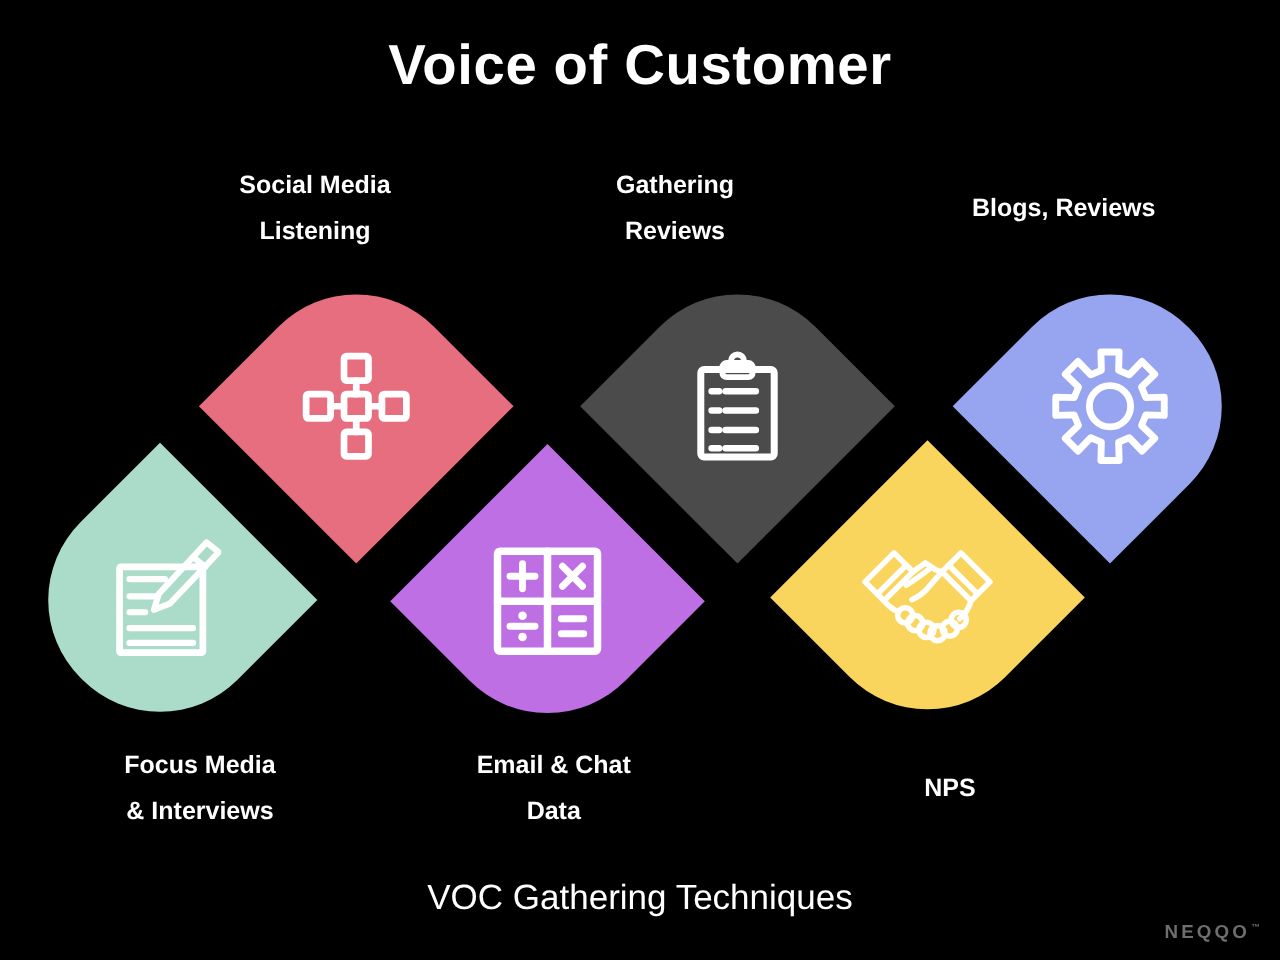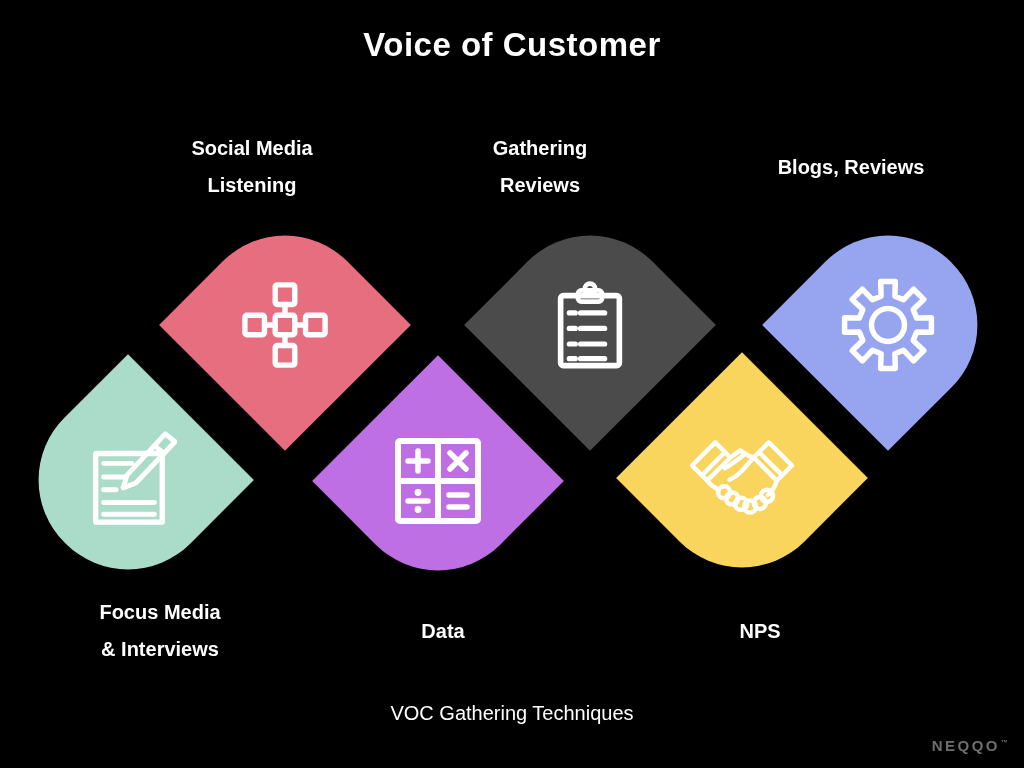--- a/index.html
+++ b/index.html
@@ -1,20 +1,20 @@
 <!DOCTYPE html>
 <html><head>
 <meta charset="utf-8">
 <style>
   html,body{margin:0;padding:0;background:#000;}
   .canvas{position:relative;width:1024px;height:768px;background:#000;overflow:hidden;
           font-family:"Liberation Sans",sans-serif;}
 
   .title{position:absolute;top:26px;left:0;width:100%;margin:0;text-align:center;
-         color:#fff;font-size:33px;font-weight:800;letter-spacing:.5px;}
+         color:#fff;font-size:45px;font-weight:800;letter-spacing:.5px;}
 
   .label{position:absolute;width:300px;height:78px;display:flex;flex-direction:column;
          align-items:center;justify-content:center;text-align:center;color:#fff;
          font-weight:700;font-size:20px;line-height:37px;}
   .l0{left:102px;top:128px}.l1{left:390px;top:128px}.l2{left:701px;top:128px}
   .l3{left:10px;top:592px}.l4{left:293px;top:592px}.l5{left:610px;top:592px}
 
   .shape{position:absolute;width:178px;height:178px;transform:rotate(45deg);
          display:flex;align-items:center;justify-content:center;}
   .icon{transform:rotate(-45deg);display:flex;align-items:center;justify-content:center;}
@@ -22,21 +22,21 @@
   .s1{left:501px;top:236px;border-top-left-radius:88px;}
   .s2{left:799px;top:236px;border-top-left-radius:88px;border-top-right-radius:88px;}
   .s3{left:39px; top:391px;border-bottom-left-radius:88px;border-bottom-right-radius:88px;}
   .s4{left:349px;top:392px;border-bottom-right-radius:88px;}
   .s5{left:653px;top:389px;border-bottom-right-radius:88px;}
 
   .icon svg{stroke:#ffffff;fill:none;stroke-linecap:round;stroke-linejoin:round;}
   .icon .dotfill{fill:#ffffff;stroke:none;}
 
   .subtitle{position:absolute;top:702px;left:0;width:100%;text-align:center;
-            color:#fff;font-size:20px;font-weight:400;}
+            color:#fff;font-size:28px;font-weight:400;}
 
   .brand{position:absolute;top:737px;right:16px;color:#6e6e6e;font-size:15px;
          font-weight:700;letter-spacing:2.5px;}
   .brand sup{font-size:7px;letter-spacing:0;margin-left:1px;}
 </style>
 </head>
 <body>
 
 <div class="canvas" style="background-color: rgb(0, 0, 0);">
 
@@ -52,20 +52,21 @@
   </div>
   <div class="label l2">
     <span>Blogs, Reviews</span>
   </div>
 
   <div class="label l3">
     <span>Focus Media</span>
     <span>&amp; Interviews</span>
   </div>
   <div class="label l4">
+    <span>Email &amp; Chat</span>
     <span>Data</span>
   </div>
   <div class="label l5">
     <span>NPS</span>
   </div>
 
   <div class="shape s0" style="background-color: rgb(231, 110, 127);">
     <div class="icon">
       <svg width="88" height="88" viewBox="0 0 90 90" stroke-width="5.5">
         <rect x="35" y="4" width="20" height="20" rx="2"></rect>

